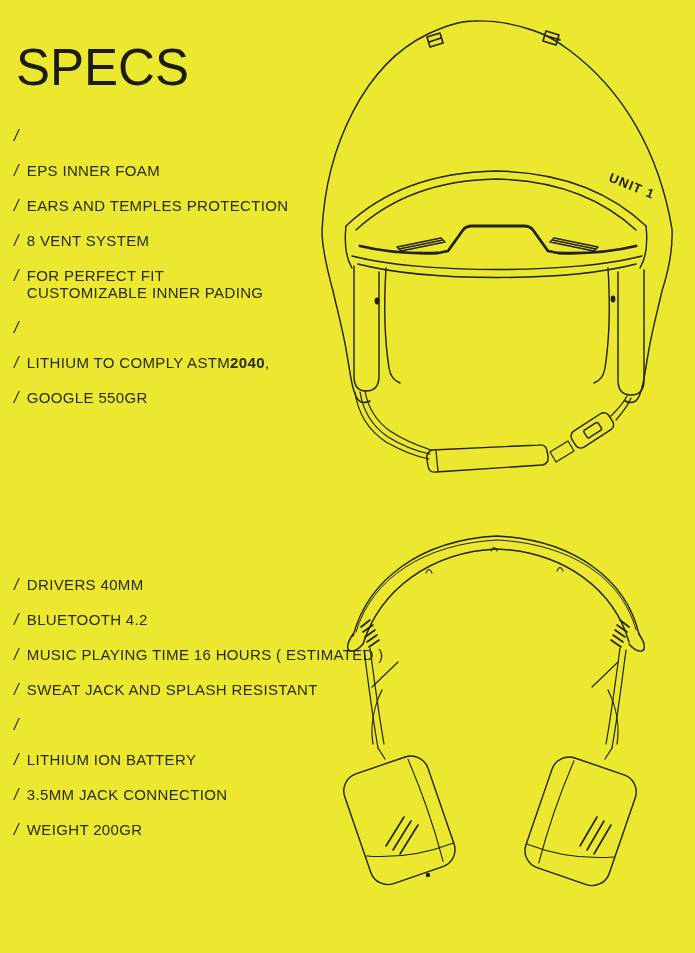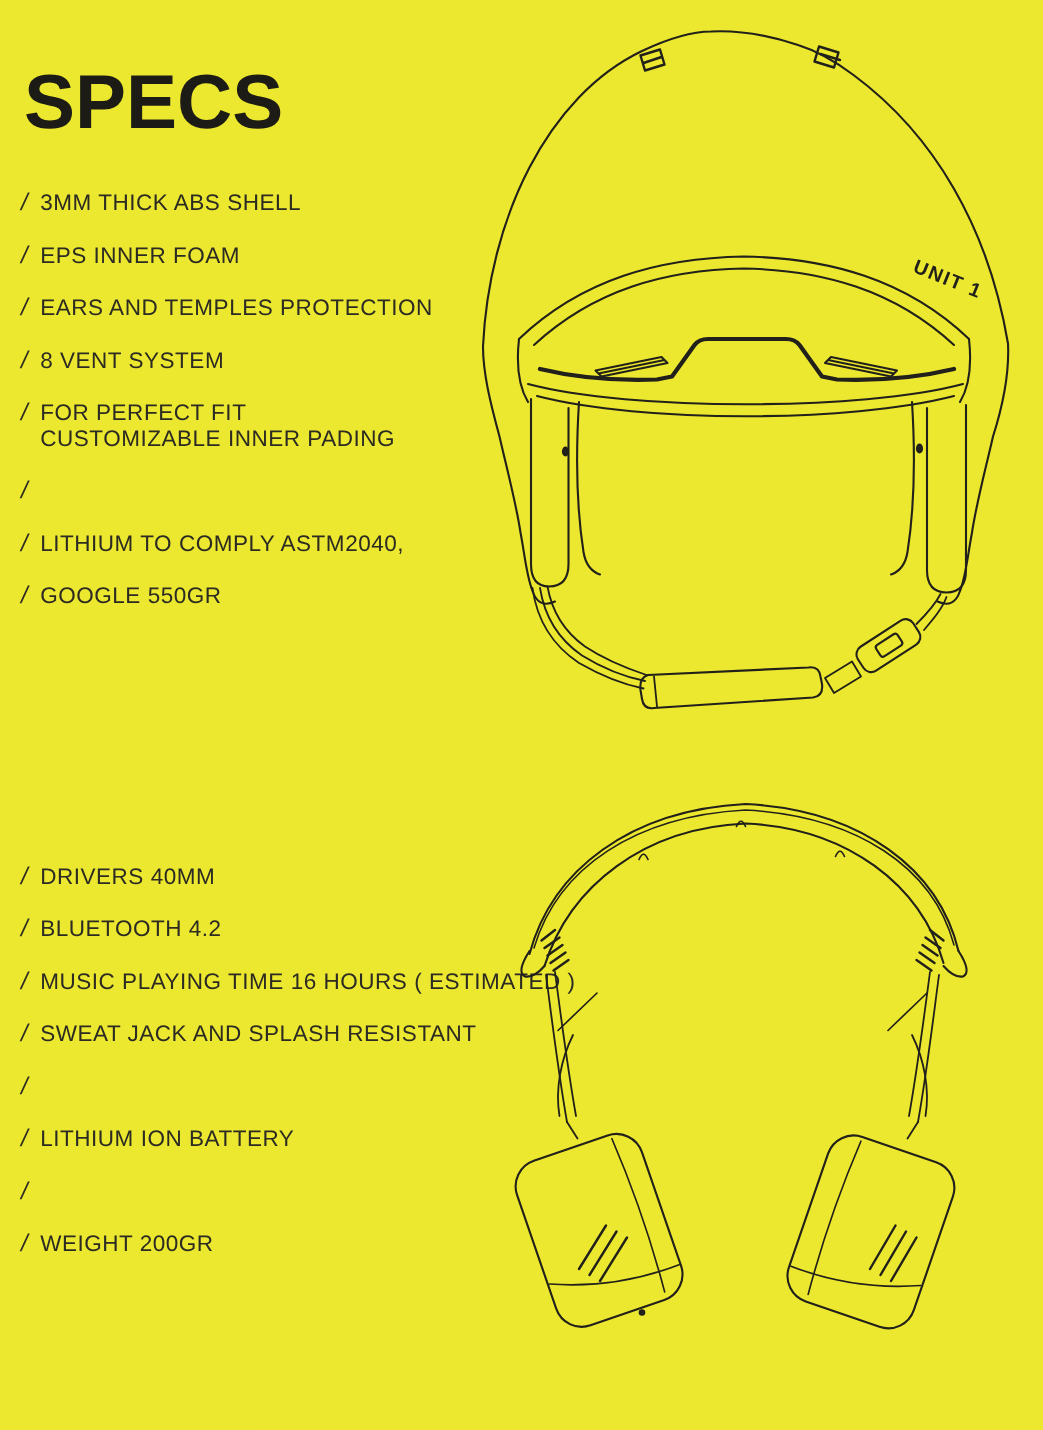--- a/index.html
+++ b/index.html
@@ -11,56 +11,53 @@
   html,body{margin:0;padding:0;}
   body{
     width:695px;height:953px;
     background:var(--background);
     font-family:"Liberation Sans", sans-serif;
     overflow:hidden;
   }
   .page{position:relative;width:695px;height:953px;}
   .title{
     position:absolute;left:16px;top:42px;margin:0;
-    font-size:51px;line-height:1;font-weight:bold;
+    font-size:51px;line-height:1;font-weight:normal;
     letter-spacing:0px;color:var(--title);
   }
   .spec-list{
     position:absolute;left:14px;margin:0;padding:0;list-style:none;width:370px;
   }
   .spec-list.helmet{top:127px;}
   .spec-list.headphones{top:576px;}
   .spec-item{
     display:flex;align-items:flex-start;margin-bottom:18px;
     font-size:15px;line-height:17px;letter-spacing:0.35px;color:var(--text);
   }
   .slash{
     flex:0 0 auto;margin-right:8px;font-size:16px;line-height:17px;
     font-style:italic;
   }
   .spec-text{display:block;}
   .line{display:block;white-space:nowrap;}
-  .b{font-weight:normal;}
+  .b{font-weight:bold;}
   .illus{position:absolute;color:var(--line);}
   .illus.helmet-art{left:300px;top:0px;width:395px;height:480px;}
   .illus.headphones-art{left:340px;top:528px;width:355px;height:425px;}
 </style>
 </head>
 <body>
 
 <div class="page">
 
   <h1 class="title">SPECS</h1>
 
   <ul class="spec-list helmet">
       <li class="spec-item">
         <span class="slash">/</span>
-        <span class="spec-text">
-          <span class="line"><span>3MM THICK ABS SHELL</span></span>
-        </span>
       </li>
       <li class="spec-item">
         <span class="slash">/</span>
         <span class="spec-text">
           <span class="line"><span>EPS INNER FOAM</span></span>
         </span>
       </li>
       <li class="spec-item">
         <span class="slash">/</span>
         <span class="spec-text">
@@ -126,20 +123,23 @@
         <span class="slash">/</span>
       </li>
       <li class="spec-item">
         <span class="slash">/</span>
         <span class="spec-text">
           <span class="line"><span>LITHIUM ION BATTERY</span></span>
         </span>
       </li>
       <li class="spec-item">
         <span class="slash">/</span>
+        <span class="spec-text">
+          <span class="line"><span>3.5MM JACK CONNECTION</span></span>
+        </span>
       </li>
       <li class="spec-item">
         <span class="slash">/</span>
         <span class="spec-text">
           <span class="line"><span>WEIGHT 200GR</span></span>
         </span>
       </li>
     </ul>
 
   <svg class="illus helmet-art" viewBox="0 0 395 480" xmlns="http://www.w3.org/2000/svg">

